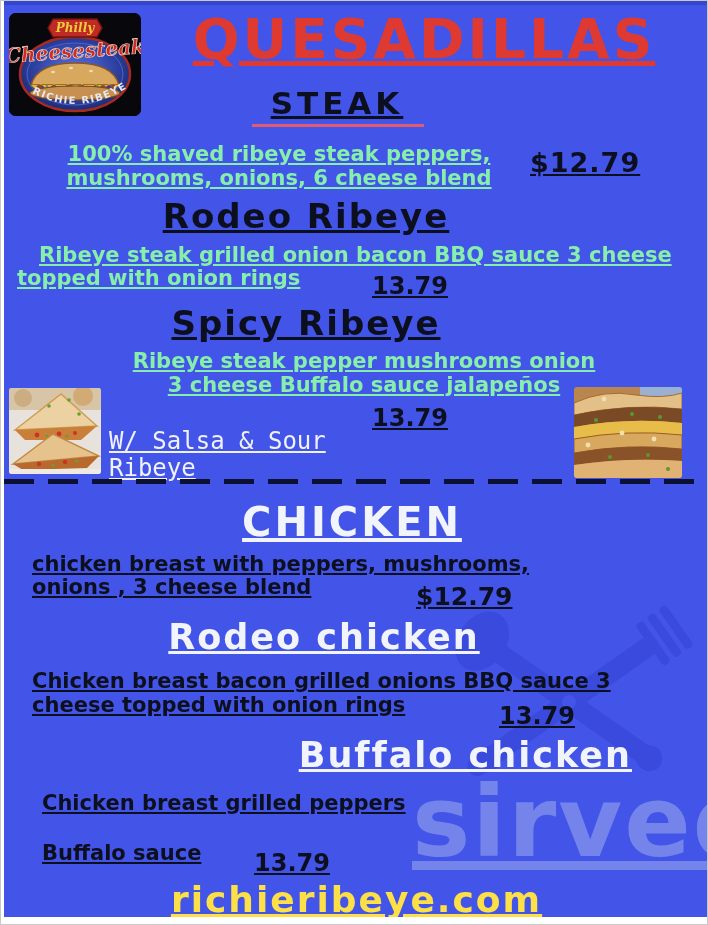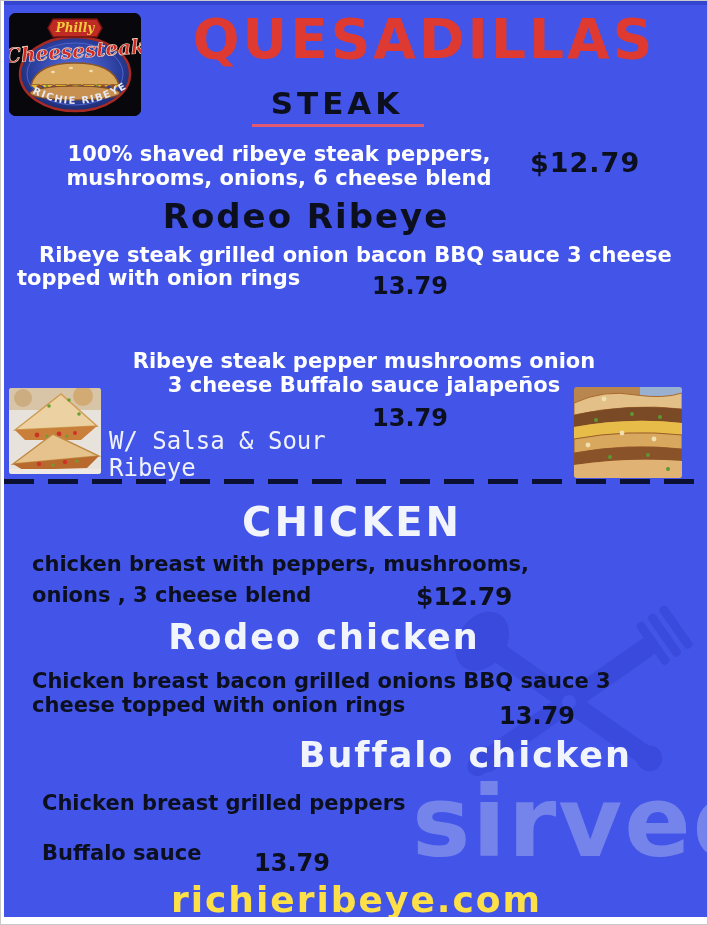--- a/index.html
+++ b/index.html
@@ -5,37 +5,37 @@
   * { margin:0; padding:0; box-sizing:border-box; }
   body { background:#ffffff; font-family:"DejaVu Sans", sans-serif; }
   .page {
     position:relative; width:708px; height:925px;
     background:#ffffff; overflow:hidden; border:1px solid #c9c9c9;
   }
   .blue-panel {
     position:absolute; left:3px; top:0; width:705px; height:916px;
     background:#4355e8; border-top:4px solid #3445cf; overflow:hidden;
   }
-  .abs { position:absolute; }
+  .abs { position:absolute;text-decoration:underline; }
 
   
   .logo-box { left:5px; top:8px; width:132px; height:103px; background:#07070c; border-radius:7px; z-index:3; }
 
   
   .main-title {
     left:140px; top:2px; width:560px; text-align:center;
     font-size:55px; font-weight:bold; letter-spacing:3px; color:#de3a31; z-index:2;
   }
   .steak-heading {
     left:0; top:80px; width:666px; text-align:center;
     font-size:31px; font-weight:bold; letter-spacing:4px; color:#0c0f1e; z-index:2;
   }
   .steak-underline { left:248px; top:119px; width:172px; height:3px; background:#e05a72; z-index:2; }
 
-  .desc-light { color:#ffffff; font-weight:bold; font-size:21px; line-height:1.12; z-index:2; }
+  .desc-light { color:#86efac; font-weight:bold; font-size:21px; line-height:1.12; z-index:2; }
   .desc-dark  { color:#0c0f1e; font-weight:bold; font-size:21px; line-height:1.18; z-index:2; }
   .price { color:#0c0f1e; font-weight:bold; z-index:2; }
 
   .item1-desc { left:40px; top:138px; width:470px; text-align:center; }
   .item1-price { left:526px; top:142px; font-size:27px; letter-spacing:1px; }
 
   .h-dark { color:#0c0f1e; font-weight:bold; font-size:34px; letter-spacing:2px; z-index:2; }
   .h-light { color:#f2f4fb; font-weight:bold; letter-spacing:2px; z-index:2; }
 
   .h-rodeo-ribeye { left:0; top:191px; width:604px; text-align:center; }
@@ -56,21 +56,21 @@
     font-size:24px; color:#f0f2fa; line-height:1.12; z-index:2;
   }
 
   .divider {
     left:0; top:474px; width:705px; height:5px; z-index:2;
     background:repeating-linear-gradient(90deg, #0c1133 0 30px, transparent 30px 44px);
   }
 
   .h-chicken { left:0; top:494px; width:696px; text-align:center; font-size:40px; letter-spacing:3px; }
   .chk1-line1 { left:28px; top:547px; }
-  .chk1-line2 { left:28px; top:570px;margin-top:8px; }
+  .chk1-line2 { left:28px; top:570px; }
   .chk1-price { left:412px; top:577px; font-size:25px; }
 
   .h-rodeo-chicken { left:0; top:612px; width:640px; text-align:center; font-size:35px; }
   .chk2-line1 { left:28px; top:664px; }
   .chk2-line2 { left:28px; top:688px; }
   .chk2-price { left:495px; top:697px; font-size:24px; }
 
   .h-buffalo-chicken { left:0; top:730px; width:628px; text-align:right; font-size:35px; }
   .chk3-line1 { left:38px; top:786px; }
   .chk3-line2 { left:38px; top:811px; }
@@ -162,20 +162,21 @@
       <div>100% shaved ribeye steak peppers,</div>
       <div>mushrooms, onions, 6 cheese blend</div>
     </div>
     <div class="abs item1-price price">$12.79</div>
 
     <div class="abs h-rodeo-ribeye h-dark">Rodeo Ribeye</div>
     <div class="abs item2-line1 desc-light">Ribeye steak grilled onion bacon BBQ sauce 3 cheese</div>
     <div class="abs item2-line2 desc-light">topped with onion rings</div>
     <div class="abs item2-price price">13.79</div>
 
+    <div class="abs h-spicy-ribeye h-dark">Spicy Ribeye</div>
     <div class="abs item3-desc desc-light">
       <div>Ribeye steak pepper mushrooms onion</div>
       <div>3 cheese Buffalo sauce jalapeños</div>
     </div>
     <div class="abs item3-price price">13.79</div>
 
     <div class="abs photo photo-left">
       <svg width="92" height="86" viewBox="0 0 92 86">
         <rect width="92" height="86" fill="#e7e2dc"></rect>
         <rect width="92" height="22" fill="#d8c4a6"></rect>

